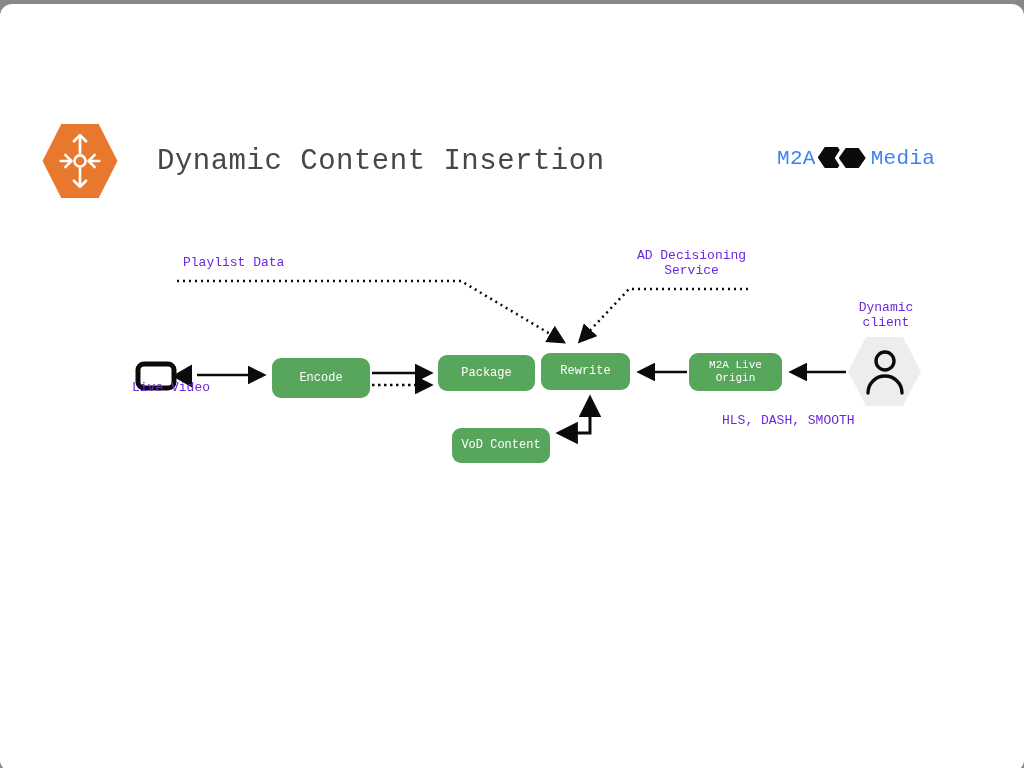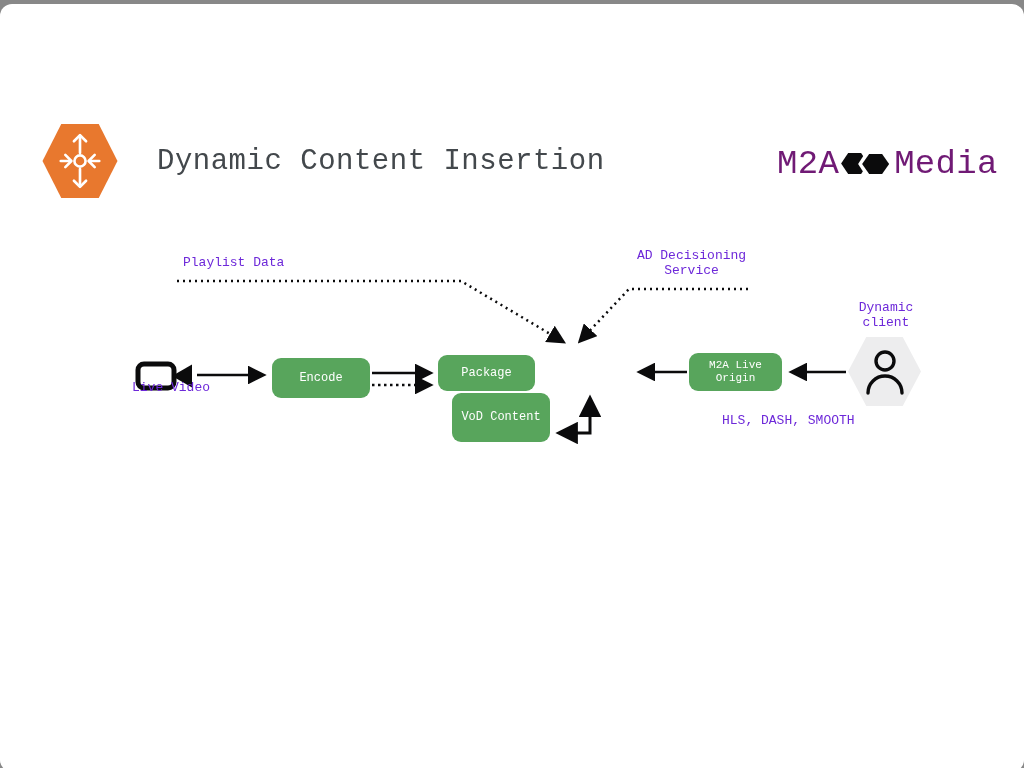--- a/index.html
+++ b/index.html
@@ -10,36 +10,36 @@
     margin:4px auto;
     border-radius:12px;
   }
   
   .mt-hex-icon { position:absolute; left:41px; top:118px; width:78px; height:78px; }
   .slide-title {
     position:absolute; left:157px; top:141px; font-size:29px; font-weight:400;
     color:#43484c; letter-spacing:0.5px; white-space:nowrap;
   }
   .logo { position:absolute; left:777px; top:141px; display:flex; align-items:center; }
-  .logo-text { font-size:34px; font-weight:500; color:#701a75; letter-spacing:0.3px; }
+  .logo-text { font-size:21px; font-weight:500; color:#3b82f6; letter-spacing:0.3px; }
   .logo-mark { position:relative; width:51px; height:26px; display:inline-block; margin:0 2px; }
   .hex-shape { position:absolute; clip-path:polygon(26% 0,74% 0,100% 50%,74% 100%,26% 100%,0 50%); }
   .hexL { left:0px;  top:2px; width:27px; height:21px; background:#0b0b0c; }
   .hexW { left:17px; top:0px; width:32px; height:26px; background:#ffffff; }
   .hexR { left:21px; top:3px; width:27px; height:20px; background:#0b0b0c; }
   
   .node {
     position:absolute; background:#58a55c; border-radius:9px; color:#ffffff;
     font-size:12px; display:flex; align-items:center; justify-content:center;
     text-align:center; line-height:13px;
   }
   .node-encode  { left:272px; top:354px; width:98px; height:40px; }
   .node-package { left:438px; top:351px; width:97px; height:36px;text-align:right; }
   .node-rewrite { left:541px; top:349px; width:89px; height:37px; }
-  .node-vod     { left:452px; top:389px; width:98px; height:49px; }
+  .node-vod     { left:452px; top:424px; width:98px; height:35px; }
   .node-origin  { left:689px; top:349px; width:93px; height:38px; font-size:11px; flex-direction:column; }
   
   .lbl { position:absolute; font-size:13px; color:#6d28d9; line-height:15px; }
   .lbl-playlist { left:183px; top:251px; }
   .lbl-ad       { left:624px; top:244px; width:135px; text-align:center; }
   .lbl-playback { left:846px; top:296px; width:80px; text-align:center; }
   .lbl-livevideo{ left:132px; top:376px; }
   .lbl-scte     { left:344px; top:398px; width:112px; text-align:center; }
   .lbl-scte .it { font-style:italic; }
   .lbl-protocols{ left:722px; top:409px; }
@@ -110,20 +110,21 @@
     </g>
   </svg>
 
   <svg class="camera-icon" viewBox="0 0 64 32" width="64" height="32">
     <rect x="4" y="4" width="36" height="24" rx="6" fill="none" stroke="#0b0b0c" stroke-width="5"></rect>
     <polygon points="38,16 58,4.5 58,27.5" fill="#0b0b0c"></polygon>
   </svg>
 
   <div class="node node-encode">Encode</div>
   <div class="node node-package">Package</div>
+  <div class="node node-rewrite">Rewrite</div>
   <div class="node node-vod">VoD Content</div>
   <div class="node node-origin">
     <span>M2A Live</span>
     <span>Origin</span>
   </div>
 
   <div class="playback-hex">
     <svg viewBox="0 0 40 46" width="40" height="46">
       <circle cx="20" cy="12" r="9" fill="none" stroke="#0b0b0c" stroke-width="3.4"></circle>
       <path d="M3 44 A 17 17 0 0 1 37 44" fill="none" stroke="#0b0b0c" stroke-width="3.4" stroke-linecap="round"></path>

